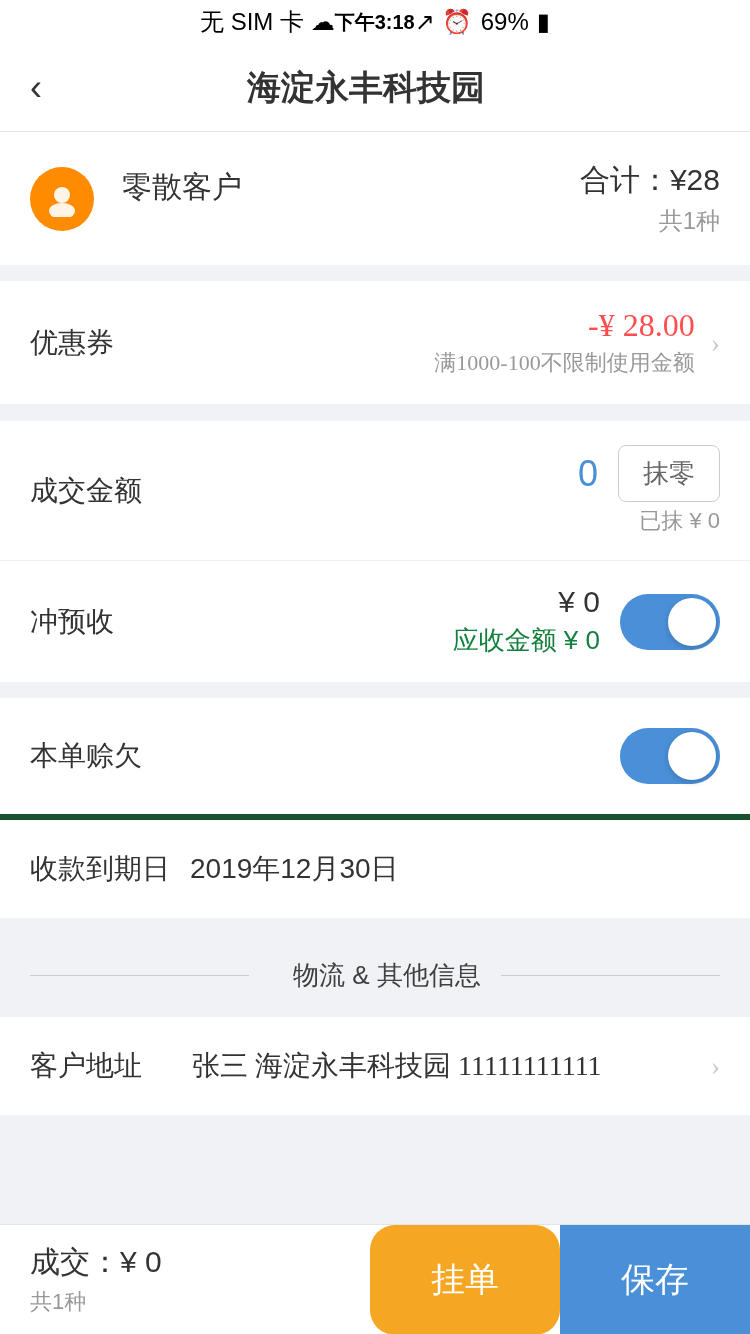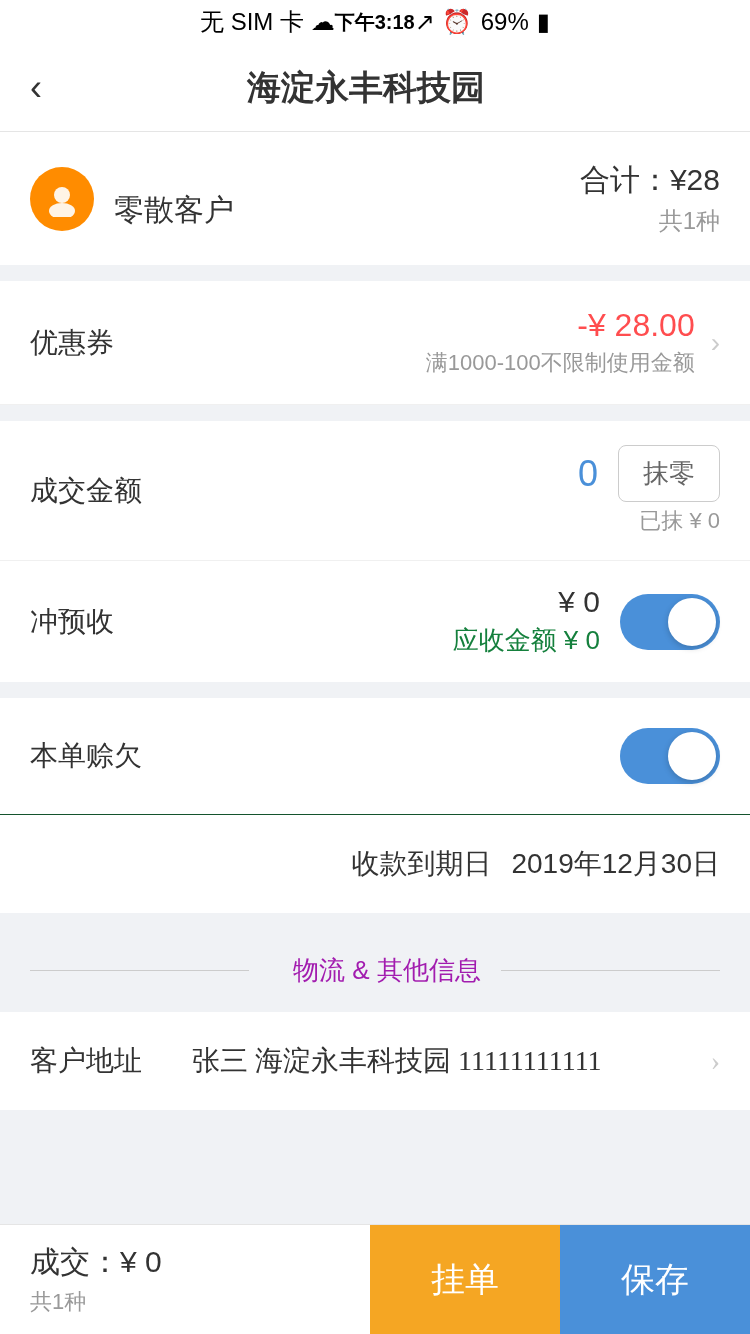--- a/index.html
+++ b/index.html
@@ -74,22 +74,22 @@
     .customer-row {
       background: #fff;
       display: flex;
       align-items: center;
       justify-content: space-between;
       padding: 28px 30px;
       margin-bottom: 16px;
     }
     .customer-left {
       display: flex;
-      align-items: flex-end;
-      gap: 20px;
+      align-items: flex-start;
+      gap: 28px;
     }
     .avatar {
       width: 64px;
       height: 64px;
       border-radius: 50%;
       background: #ff8c00;
       display: flex;
       align-items: center;
       justify-content: center;
       font-size: 32px;
@@ -122,20 +122,21 @@
       border-bottom: 1px solid #f0f0f0;
     }
     .row-label {
       font-size: 28px;
       color: #333;
     }
     .row-right {
       display: flex;
       align-items: center;
       gap: 16px;
+      font-family: Liberation Serif, serif;
     }
     .row-value-wrap {
       text-align: right;
     }
     .discount-amount {
       font-size: 32px;
       color: #ff4d4f;
       font-weight: 500;
     }
     .discount-desc {
@@ -248,34 +249,33 @@
       color: #333;
     }
 
     
     .date-row {
       background: #fff;
       padding: 30px 30px;
       display: flex;
       align-items: center;
       gap: 20px;
-      border-top: 1px solid #14532d;
-      justify-content: flex-end;
+      border-top: 6px solid #14532d;
     }
     .date-label {
       font-size: 28px;
       color: #333;
     }
     .date-value {
       font-size: 28px;
       color: #333;
     }
     .logistics-label {
       font-size: 26px;
-      color: #a21caf;
+      color: #404040;
       margin-left: 24px;
     }
     .logistics-divider {
       display: flex;
       align-items: center;
       justify-content: center;
       gap: 20px;
     }
     .divider-line {
       flex: 1;
@@ -347,20 +347,21 @@
       display: flex;
       align-items: center;
       justify-content: center;
       font-size: 34px;
       color: #fff;
       cursor: pointer;
       font-weight: 500;
     }
     .btn-hang {
       background: #f5a623;
+      border-radius: 25px;
     }
     .btn-save {
       background: #4a90d9;
     }
   </style>
 </head>
 <body>
 
 <div class="status-bar">
   <div class="status-left">

